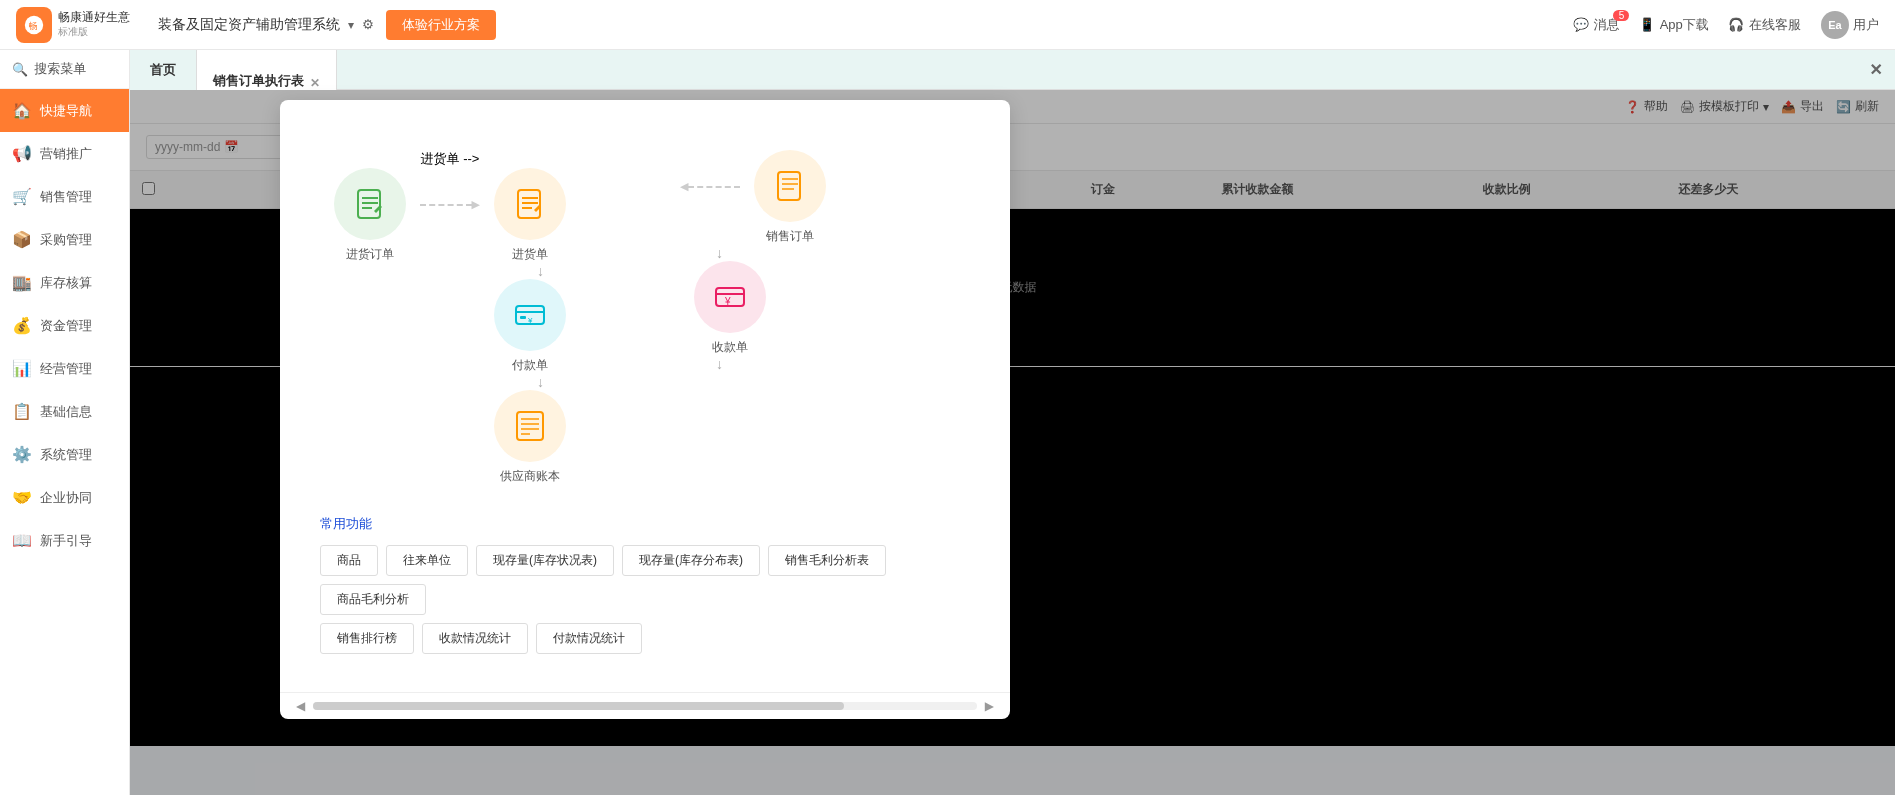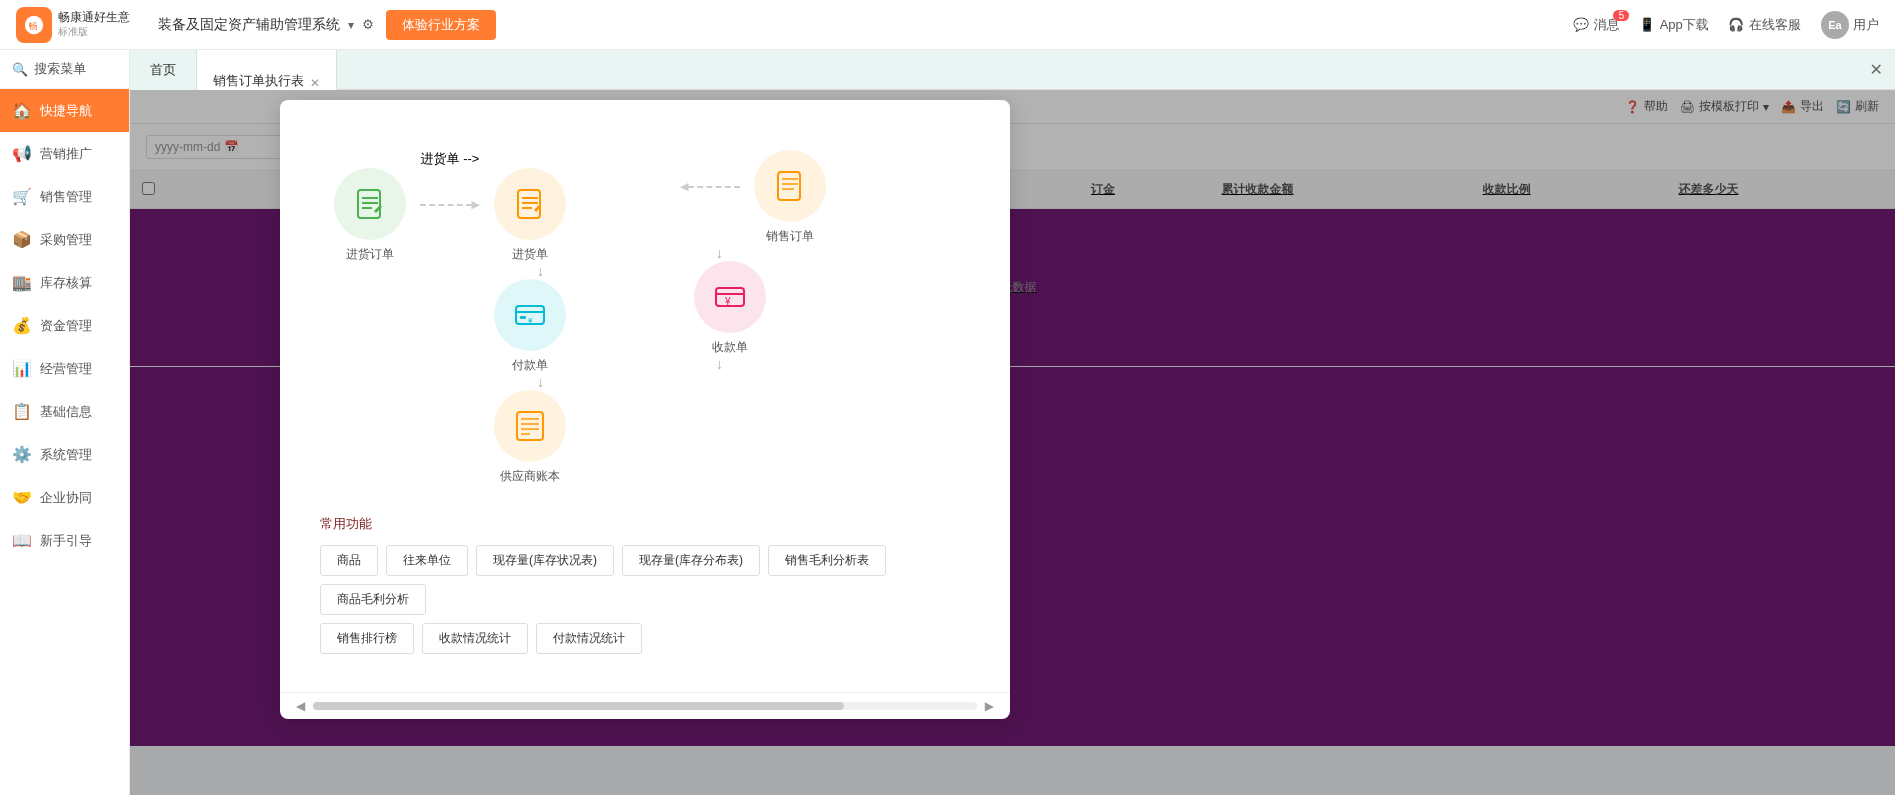--- a/index.html
+++ b/index.html
@@ -4,21 +4,21 @@
   <style>
     * { box-sizing: border-box; margin: 0; padding: 0; }
     body { font-family: "Microsoft YaHei", "PingFang SC", sans-serif; font-size: 13px; background: #f5f5f5; overflow: hidden; }
 
     
     .app-container { display: flex; flex-direction: column; height: 795px; width: 1895px; }
     .top-bar { display: flex; align-items: center; height: 50px; background: #fff; border-bottom: 1px solid #e8e8e8; padding: 0 16px; gap: 12px; z-index: 10; }
     .main-area { display: flex; flex: 1; overflow: hidden; }
     .sidebar { width: 130px; background: #fff; border-right: 1px solid #e8e8e8; display: flex; flex-direction: column; }
     .content-area { flex: 1; display: flex; flex-direction: column; background: #f0f2f5; overflow: hidden; }
-    .tab-bar { display: flex; align-items: center; background: #e8f5f3; height: 40px; padding: 4px 0; border-bottom: 1px solid #ddd; }
+    .tab-bar { display: flex; align-items: center; background: #e8f5f3; height: 40px; padding: 4px 0; border-bottom: 1px solid #ddd; font-weight: bold; }
     .page-content { flex: 1; padding: 0; position: relative; }
 
     
     .logo-area { display: flex; align-items: center; gap: 6px; width: 130px; min-width: 130px; }
     .logo-icon { width: 36px; height: 36px; background: #ff7c30; border-radius: 8px; display: flex; align-items: center; justify-content: center; }
     .logo-icon svg { width: 22px; height: 22px; }
     .logo-text { font-size: 12px; color: #333; line-height: 1.3; }
     .logo-sub { font-size: 10px; color: #999; }
     .system-title { font-size: 14px; color: #333; font-weight: 500; flex: 1; }
     .system-title-wrap { display: flex; align-items: center; gap: 8px; }
@@ -50,41 +50,41 @@
     .toolbar-btn-primary { background: #ff7c30; color: #fff; border: none; border-radius: 3px; padding: 5px 16px; cursor: pointer; font-size: 13px; }
     .toolbar-btn-setting { background: #fff; color: #555; border: 1px solid #ddd; border-radius: 3px; padding: 5px 10px; cursor: pointer; font-size: 13px; }
 
     
     .filter-area { display: flex; align-items: center; gap: 15px; padding: 8px 16px; background: #fff; border-bottom: 1px solid #e8e8e8; flex-wrap: wrap; }
     .filter-date { border: 1px solid #ddd; border-radius: 3px; padding: 4px 8px; font-size: 12px; color: #999; width: 140px; display: flex; align-items: center; gap: 4px; }
     .filter-select { border: 1px solid #ddd; border-radius: 3px; padding: 4px 8px; font-size: 12px; color: #333; min-width: 100px; display: flex; align-items: center; justify-content: space-between; background: #fff; }
     .more-conditions { color: #00b0a0; font-size: 12px; cursor: pointer; }
 
     
-    .table-wrap { background: #701a75; overflow: auto; text-decoration: underline; }
+    .table-wrap { background: #000000; overflow: auto; }
     .data-table { width: 100%; border-collapse: collapse; }
     .data-table th { background: #f7f7f7; padding: 10px 12px; text-align: left; font-size: 12px; color: #555; border-bottom: 1px solid #e8e8e8; white-space: nowrap; }
     .data-table td { padding: 10px 12px; font-size: 12px; color: #333; border-bottom: 1px solid #f0f0f0; white-space: nowrap; }
 
     
     .modal-overlay { position: absolute; top: 0; left: 0; right: 0; bottom: 0; background: rgba(0,0,0,0.3); z-index: 100; display: flex; align-items: flex-start; justify-content: flex-start; padding-top: 0; }
     .modal-box { background: #fff; border-radius: 8px; width: 730px; margin: 20px auto; margin-left: 150px; margin-top: 10px; box-shadow: 0 4px 20px rgba(0,0,0,0.15); overflow: hidden; position: relative; }
     .modal-content { padding: 30px 40px; }
     .flow-node { display: flex; flex-direction: column; align-items: center; gap: 6px; min-width: 100px; }
     .flow-circle { width: 72px; height: 72px; border-radius: 50%; display: flex; align-items: center; justify-content: center; font-size: 28px; }
     .flow-circle.green { background: #e8f5e9; color: #4caf50; }
     .flow-circle.orange { background: #fff3e0; color: #ff9800; }
     .flow-circle.purple { background: #f3e5f5; color: #9c27b0; }
     .flow-circle.teal { background: #e0f7fa; color: #00bcd4; }
     .flow-circle.red { background: #fce4ec; color: #e91e63; }
     .flow-node-label { font-size: 12px; color: #555; text-align: center; }
 
     
     .common-func { margin-top: 10px; }
-    .common-func-title { font-size: 13px; color: #7f1d1d; margin-bottom: 12px; }
+    .common-func-title { font-size: 13px; color: #1d4ed8; margin-bottom: 12px; }
     .func-btns { display: flex; flex-wrap: wrap; gap: 8px; margin-bottom: 8px; }
     .func-btn { border: 1px solid #ddd; background: #fff; border-radius: 3px; padding: 6px 16px; font-size: 12px; color: #333; cursor: pointer; }
 
     
     .modal-scrollbar-wrap { border-top: 1px solid #eee; padding: 6px 16px; display: flex; align-items: center; gap: 8px; }
     .scrollbar-track { flex: 1; height: 8px; background: #f0f0f0; border-radius: 4px; position: relative; }
     .scrollbar-thumb { position: absolute; left: 0; top: 0; width: 80%; height: 8px; background: #ccc; border-radius: 4px; }
     .scrollbar-arrow { color: #999; cursor: pointer; font-size: 12px; }
 
     

